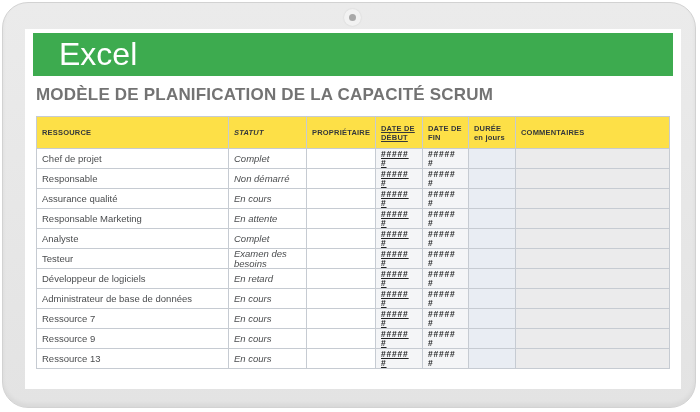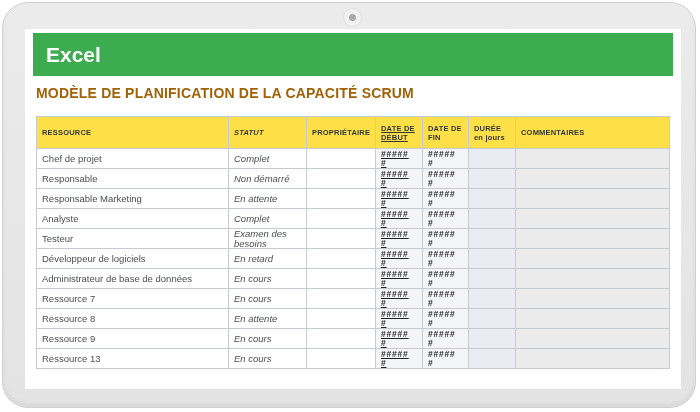--- a/index.html
+++ b/index.html
@@ -51,36 +51,36 @@
 
   
   .app-header {
     position: absolute;
     left: 8px; top: 4px;
     width: 640px; height: 43px;
     background: #3dab4f;
   }
   .brand {
     position: absolute;
-    left: 13px; top: 50%;
+    left: 26px; top: 50%;
     transform: translateY(-52%);
     color: #ffffff;
-    font-size: 21px;
-    font-weight: 700;
+    font-size: 32px;
+    font-weight: 400;
     letter-spacing: 0px;
   }
 
   
   .sheet-title {
     position: absolute;
     left: 11px; top: 56px;
     width: 630px;
-    font-size: 14px;
+    font-size: 17px;
     font-weight: 700;
-    color: #a16207;
+    color: #737373;
     letter-spacing: 0.2px;
     white-space: nowrap;
   }
 
   
   table.capacity-table {
     position: absolute;
     left: 11px; top: 87px;
     width: 633px;
     border-collapse: collapse;
@@ -173,20 +173,29 @@
             <tr>
               <td class="col-ressource">Responsable</td>
               <td class="col-statut">Non démarré</td>
               <td class="col-proprietaire"></td>
               <td class="col-date_debut">######</td>
               <td class="col-date_fin">######</td>
               <td class="col-duree"></td>
               <td class="col-commentaires"></td>
             </tr>
             <tr>
+              <td class="col-ressource">Assurance qualité</td>
+              <td class="col-statut">En cours</td>
+              <td class="col-proprietaire"></td>
+              <td class="col-date_debut">######</td>
+              <td class="col-date_fin">######</td>
+              <td class="col-duree"></td>
+              <td class="col-commentaires"></td>
+            </tr>
+            <tr>
               <td class="col-ressource">Responsable Marketing</td>
               <td class="col-statut">En attente</td>
               <td class="col-proprietaire"></td>
               <td class="col-date_debut">######</td>
               <td class="col-date_fin">######</td>
               <td class="col-duree"></td>
               <td class="col-commentaires"></td>
             </tr>
             <tr>
               <td class="col-ressource">Analyste</td>
@@ -220,29 +229,20 @@
               <td class="col-statut">En cours</td>
               <td class="col-proprietaire"></td>
               <td class="col-date_debut">######</td>
               <td class="col-date_fin">######</td>
               <td class="col-duree"></td>
               <td class="col-commentaires"></td>
             </tr>
             <tr>
               <td class="col-ressource">Ressource 7</td>
               <td class="col-statut">En cours</td>
-              <td class="col-proprietaire"></td>
-              <td class="col-date_debut">######</td>
-              <td class="col-date_fin">######</td>
-              <td class="col-duree"></td>
-              <td class="col-commentaires"></td>
-            </tr>
-            <tr>
-              <td class="col-ressource">Ressource 8</td>
-              <td class="col-statut">En attente</td>
               <td class="col-proprietaire"></td>
               <td class="col-date_debut">######</td>
               <td class="col-date_fin">######</td>
               <td class="col-duree"></td>
               <td class="col-commentaires"></td>
             </tr>
             <tr>
               <td class="col-ressource">Ressource 9</td>
               <td class="col-statut">En cours</td>
               <td class="col-proprietaire"></td>

